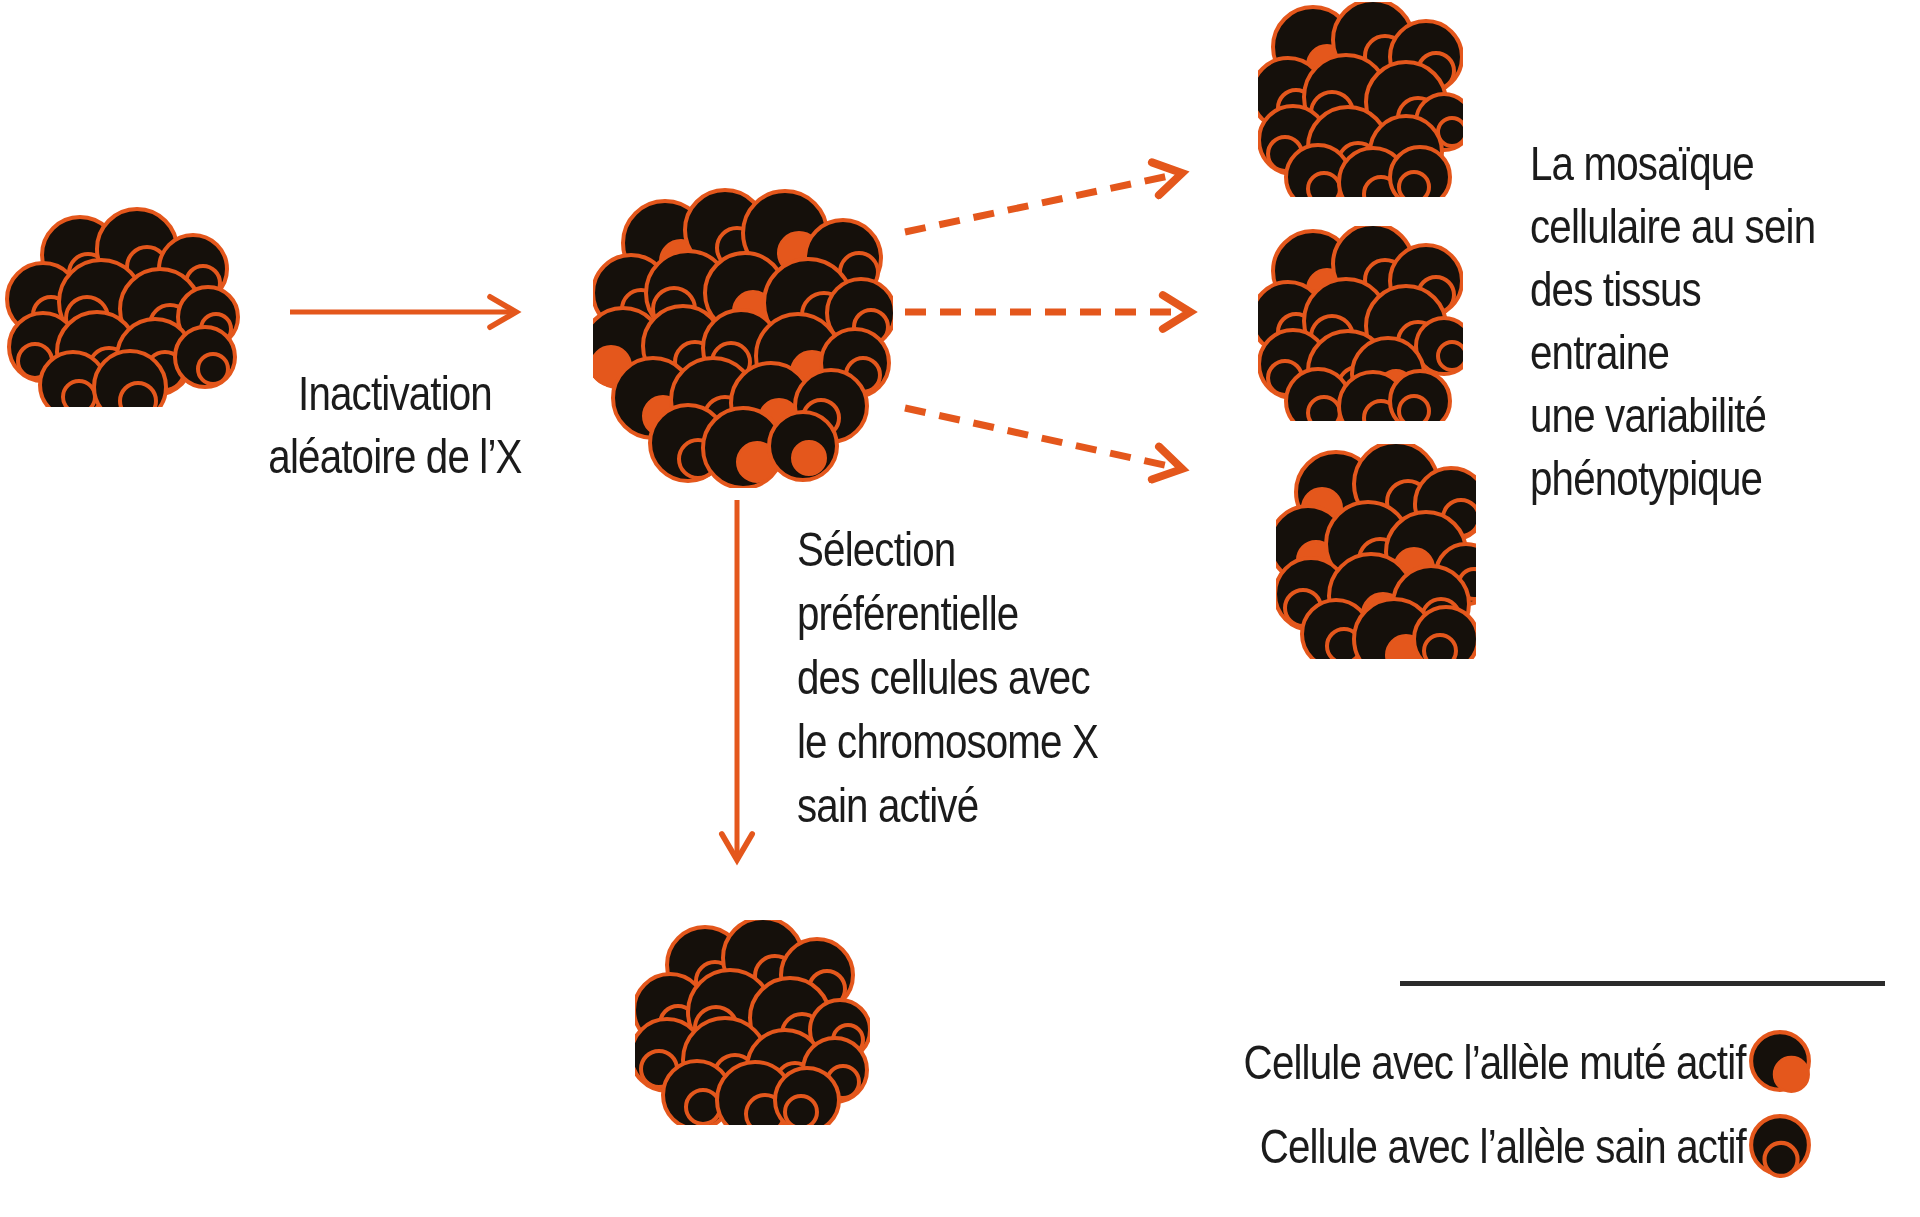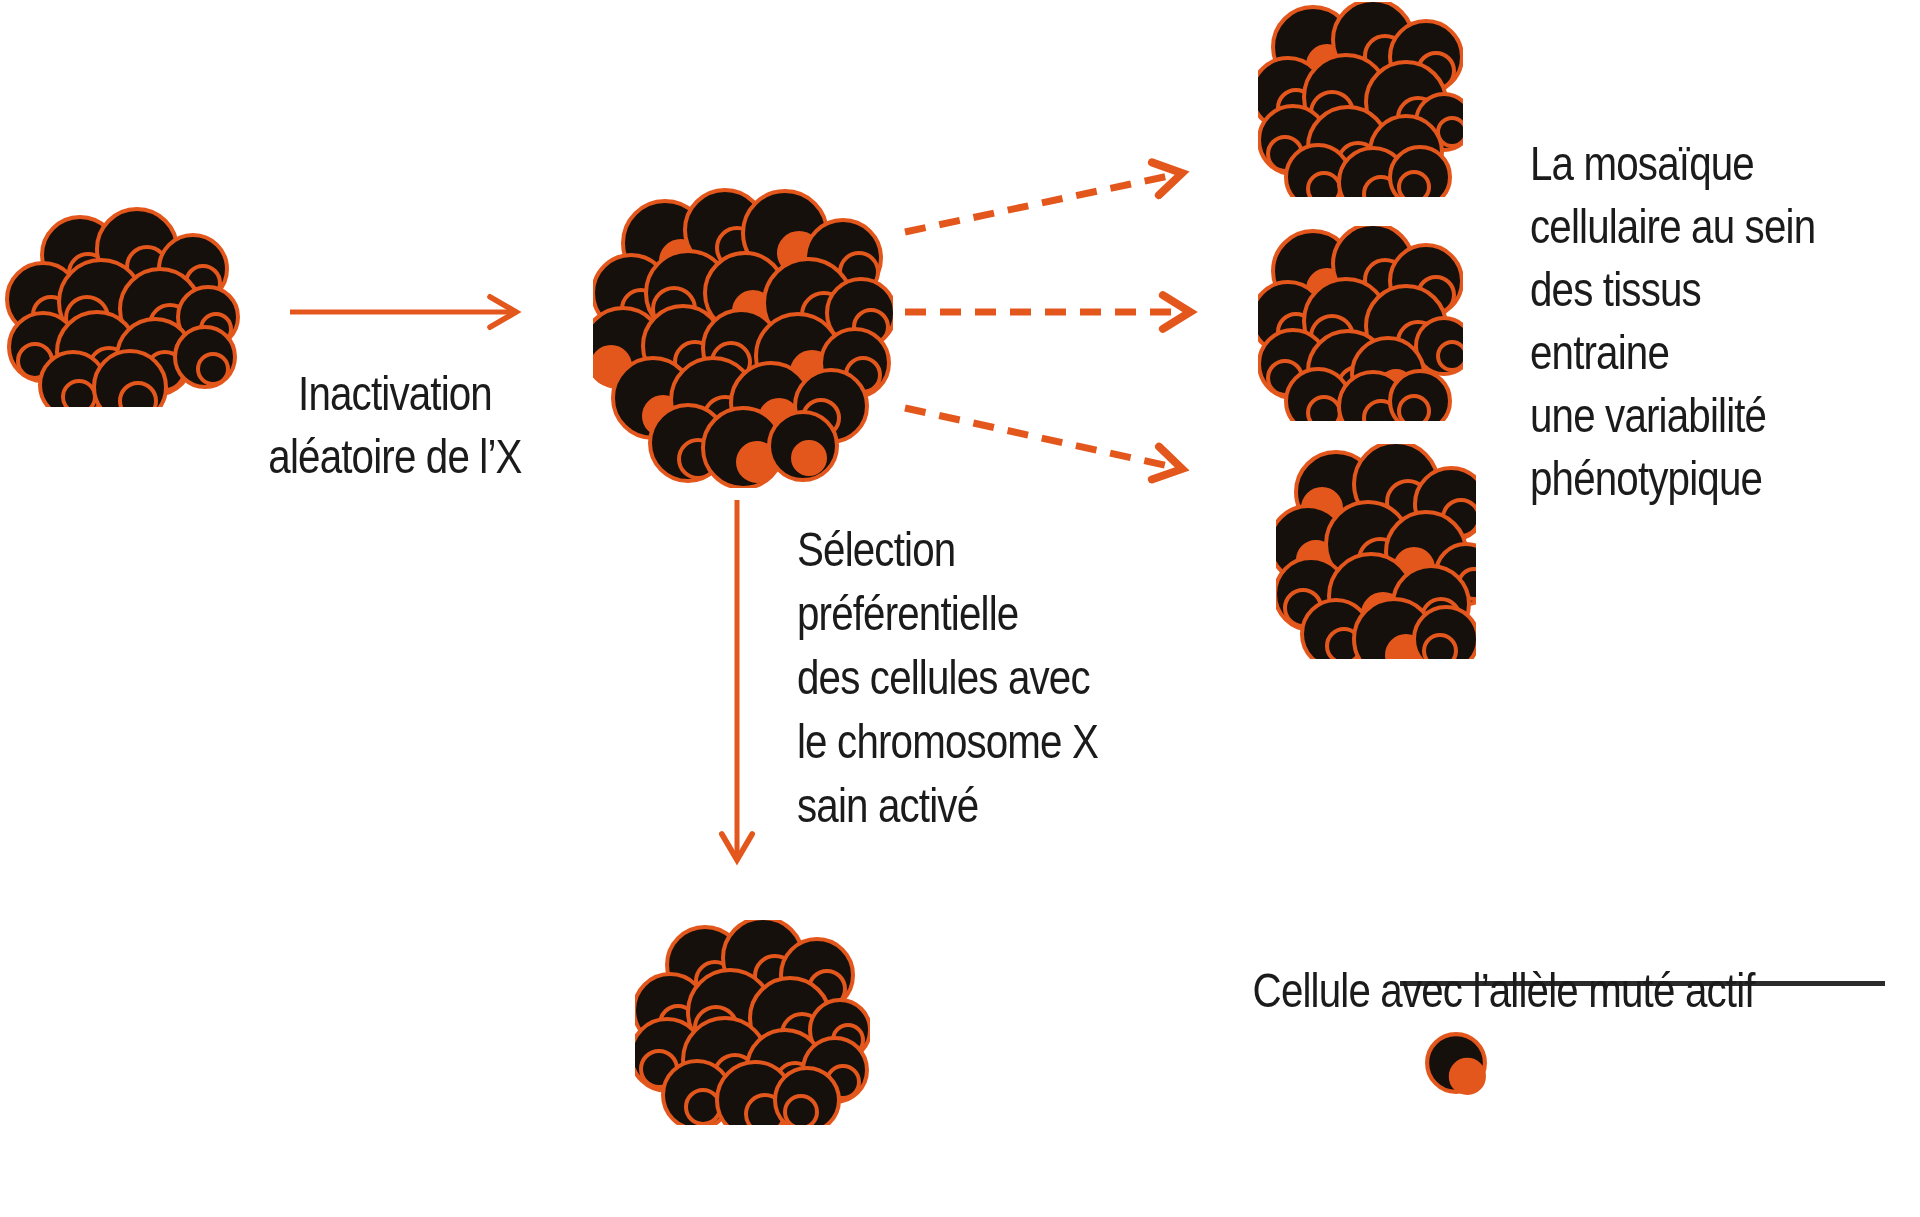--- a/index.html
+++ b/index.html
@@ -12,21 +12,21 @@
   .label{
     position:absolute;font-size:48px;line-height:63px;letter-spacing:-1px;color:#1b1b1b;
   }
   .cond-left{transform:scaleX(0.84);transform-origin:left top;}
   .cond-center{transform:scaleX(0.84);transform-origin:center top;}
   .cond-right{transform:scaleX(0.84);transform-origin:right center;}
   #arrow-layer{position:absolute;left:0;top:0;width:1920px;height:1217px;pointer-events:none;}
   .legend-rule{position:absolute;left:1400px;top:981px;width:485px;height:5px;background:#2b2b2b;}
   .legend-row{
     position:absolute;left:1100px;width:712px;height:68px;
-    display:flex;align-items:center;justify-content:flex-end;gap:14px;flex-direction:column;
+    display:flex;align-items:center;justify-content:flex-end;gap:2px;
   }
   .legend-row .txt{font-size:48px;letter-spacing:-1px;white-space:nowrap;}
   .legend-icon{width:64px;height:64px;flex:0 0 64px;}
   .legend-icon svg{display:block;width:100%;height:100%;}
 </style>
 </head>
 <body>
 
 <div id="canvas">
 
@@ -282,14 +282,23 @@
   <div class="legend-row" style="top:1028px;">
     <div class="txt cond-right">Cellule avec l’allèle muté actif</div>
     <div class="legend-icon">
         <svg viewBox="0 0 62 62">
           <circle cx="31" cy="30" r="28" fill="#15100B" stroke="#E4571C" stroke-width="4"></circle>
           <circle cx="42" cy="43" r="17" fill="#E4571C" stroke="#E4571C" stroke-width="2"></circle>
         </svg>
       </div>
   </div>
 
+  <div class="legend-row" style="top:1112px;">
+    <div class="txt cond-right">Cellule avec l’allèle sain actif</div>
+    <div class="legend-icon">
+        <svg viewBox="0 0 62 62">
+          <circle cx="31" cy="30" r="28" fill="#15100B" stroke="#E4571C" stroke-width="4"></circle>
+          <circle cx="32" cy="44" r="16" fill="#15100B" stroke="#E4571C" stroke-width="4"></circle>
+        </svg>
+      </div>
+  </div>
 
 </div>
 
 </body></html>

